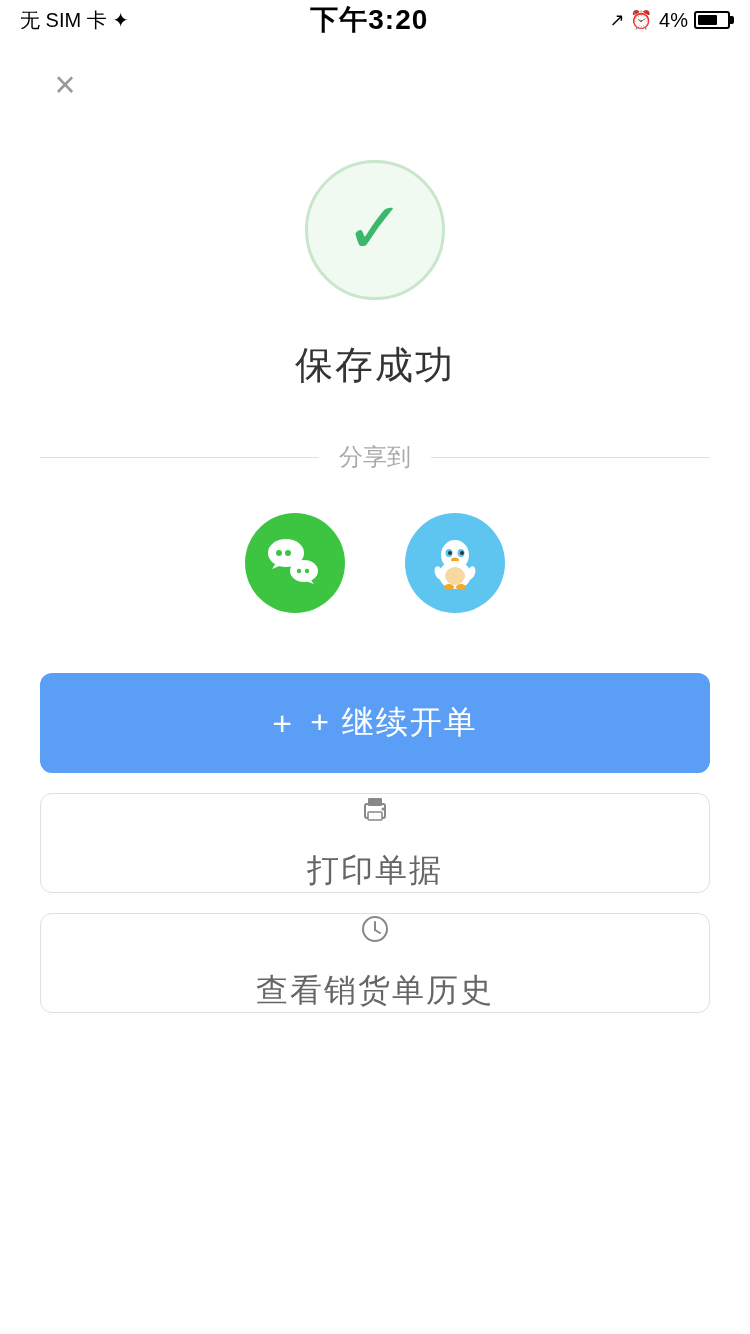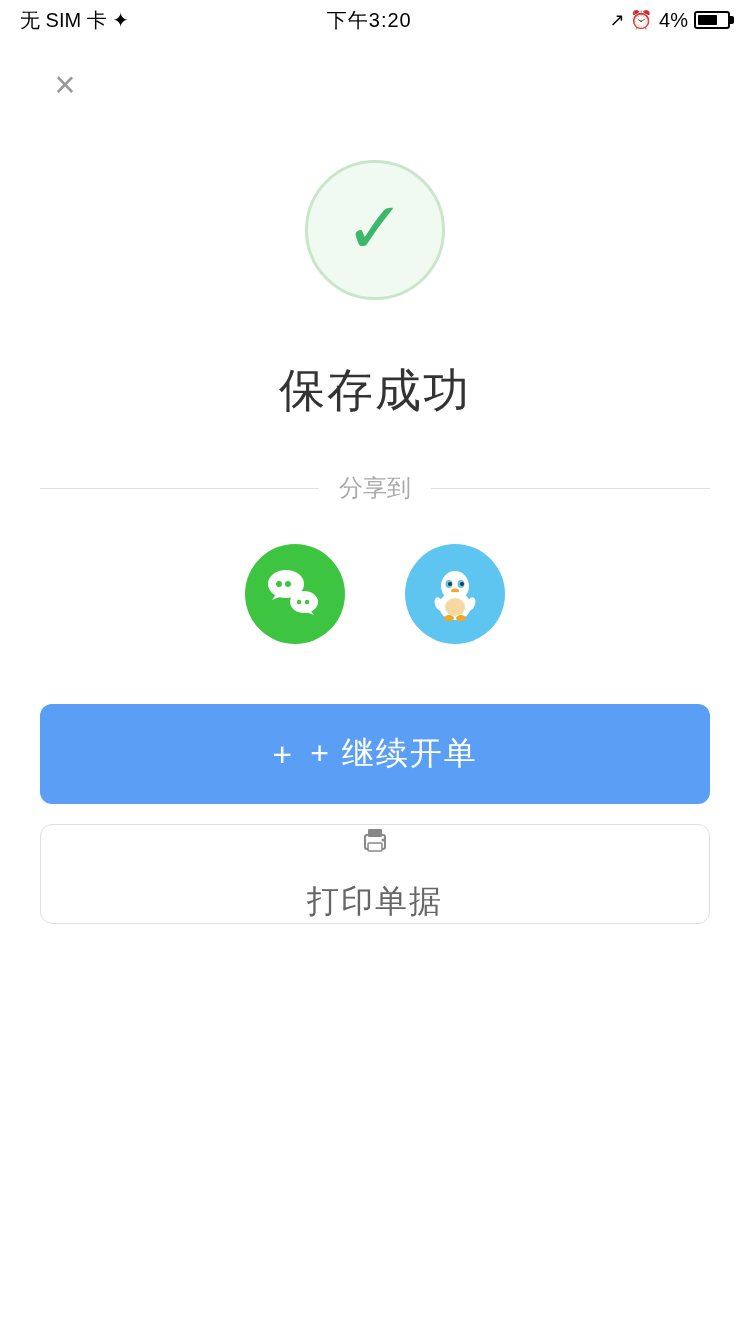--- a/index.html
+++ b/index.html
@@ -27,22 +27,22 @@
       font-weight: 500;
       color: #000;
     }
     .status-left {
       display: flex;
       align-items: center;
       gap: 8px;
       font-size: 20px;
     }
     .status-center {
-      font-size: 20px;
-      font-weight: 400;
+      font-size: 28px;
+      font-weight: 700;
       letter-spacing: 1px;
     }
     .status-right {
       display: flex;
       align-items: center;
       gap: 6px;
       font-size: 20px;
     }
     .battery-icon {
       width: 36px;
@@ -113,24 +113,24 @@
     }
     .checkmark {
       font-size: 72px;
       color: #3db86b;
       line-height: 1;
       margin-top: -4px;
     }
 
     
     .success-title {
-      font-size: 46px;
+      font-size: 38px;
       color: #333;
       font-weight: 400;
-      margin-top: 60px;
+      margin-top: 40px;
       letter-spacing: 2px;
     }
 
     
     .share-section {
       width: 100%;
       margin-top: 50px;
       display: flex;
       flex-direction: column;
       align-items: center;
@@ -317,16 +317,26 @@
         <svg width="32" height="32" viewBox="0 0 32 32" fill="none">
           <rect x="6" y="10" width="20" height="14" rx="2" stroke="#888" stroke-width="2" fill="none"></rect>
           <rect x="9" y="4" width="14" height="8" rx="1" fill="#888"></rect>
           <rect x="9" y="18" width="14" height="8" rx="1" fill="white" stroke="#888" stroke-width="1.5"></rect>
           <circle cx="24" cy="15" r="1.5" fill="#888"></circle>
         </svg>
       </span>
       <span>打印单据</span>
     </button>
 
+    <button class="btn-secondary">
+      <span>
+        <svg width="32" height="32" viewBox="0 0 32 32" fill="none">
+          <circle cx="16" cy="16" r="12" stroke="#888" stroke-width="2" fill="none"></circle>
+          <line x1="16" y1="9" x2="16" y2="17" stroke="#888" stroke-width="2" stroke-linecap="round"></line>
+          <line x1="16" y1="17" x2="21" y2="20" stroke="#888" stroke-width="2" stroke-linecap="round"></line>
+        </svg>
+      </span>
+      <span>查看销货单历史</span>
+    </button>
 
   </div>
 
 </div>
 
 </body></html>

